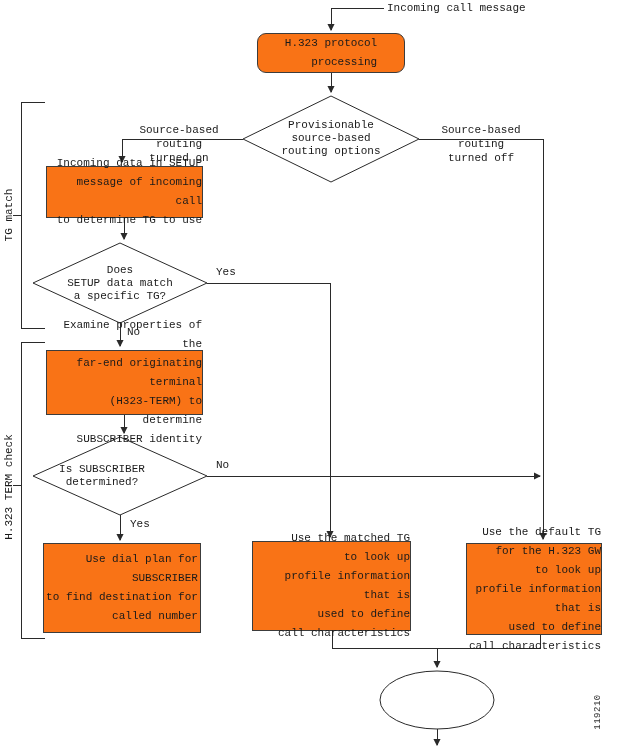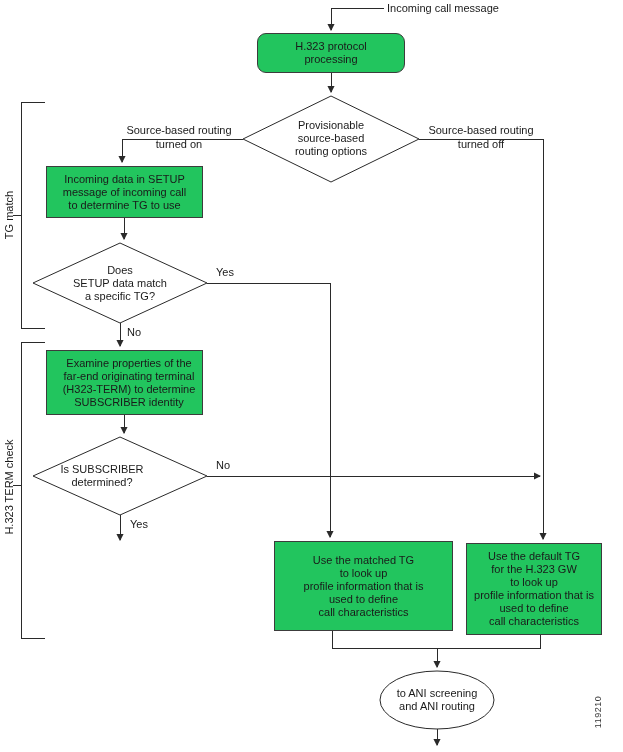--- a/index.html
+++ b/index.html
@@ -1,28 +1,28 @@
 <!DOCTYPE html>
 <html><head>
 <meta charset="utf-8">
 <style>
   html,body { margin:0; padding:0; background:#fff; }
   .canvas {
     position:relative; width:623px; height:752px; background:#ffffff;
-    font-family:Liberation Sans, sans-serif; font-size:11px; color:#1a1a1a;
+    font-family:Liberation Mono, monospace; font-size:11px; color:#1a1a1a;
     overflow:hidden;
     border-radius:26px;
   }
   svg.wires { position:absolute; left:0; top:0; width:623px; height:752px; }
   .wire { stroke:#2a2a2a; stroke-width:1; fill:none; shape-rendering:crispEdges; }
   .shape { stroke:#2a2a2a; stroke-width:1; fill:#ffffff; }
   .box {
-    position:absolute; box-sizing:border-box; background:#22c55e;
+    position:absolute; box-sizing:border-box; background:#f97316;
     border:1px solid #3c3c3c; display:flex; align-items:center; justify-content:center;
-    text-align:center; white-space:pre-line; line-height:13px;
+    text-align:right; white-space:pre-line; line-height:19px;
   }
   .rounded { border-radius:9px; }
   .txt { position:absolute; white-space:pre-line; line-height:13px; }
   .center { text-align:center; }
   .rot {
     position:absolute; white-space:nowrap;
     transform:translate(-50%,-50%) rotate(-90deg);
   }
   .fig { font-size:9px; color:#333; letter-spacing:0.5px; }
 </style>
@@ -102,33 +102,35 @@
   <div class="box" style="left:46px; top:350px; width:157px; height:65px;padding-left:9px;">Examine properties of the
 far-end originating terminal
 (H323-TERM) to determine
 SUBSCRIBER identity</div>
 
   <div class="txt center" style="left:32px; top:463px; width:140px;">Is SUBSCRIBER
 determined?</div>
   <div class="txt" style="left:216px; top:459px;">No</div>
   <div class="txt" style="left:130px; top:518px;">Yes</div>
 
-  <div class="box" style="left:252px; top:541px; width:179px; height:90px;margin-left:22px;">Use the matched TG
+  <div class="box" style="left:43px; top:543px; width:158px; height:90px;">Use dial plan for
+SUBSCRIBER
+to find destination for
+called number</div>
+  <div class="box" style="left:252px; top:541px; width:159px; height:90px;">Use the matched TG
 to look up
 profile information that is
 used to define
 call characteristics</div>
   <div class="box" style="left:466px; top:543px; width:136px; height:92px;">Use the default TG
 for the H.323 GW
 to look up
 profile information that is
 used to define
 call characteristics</div>
 
-  <div class="txt center" style="left:377px; top:687px; width:120px;">to ANI screening
-and ANI routing</div>
 
   <div class="rot" style="left:9px; top:215px;">TG match</div>
   <div class="rot" style="left:9px; top:487px;">H.323 TERM check</div>
 
   <div class="rot fig" style="left:598px; top:712px;">119210</div>
 
 </div>
 
 </body></html>

